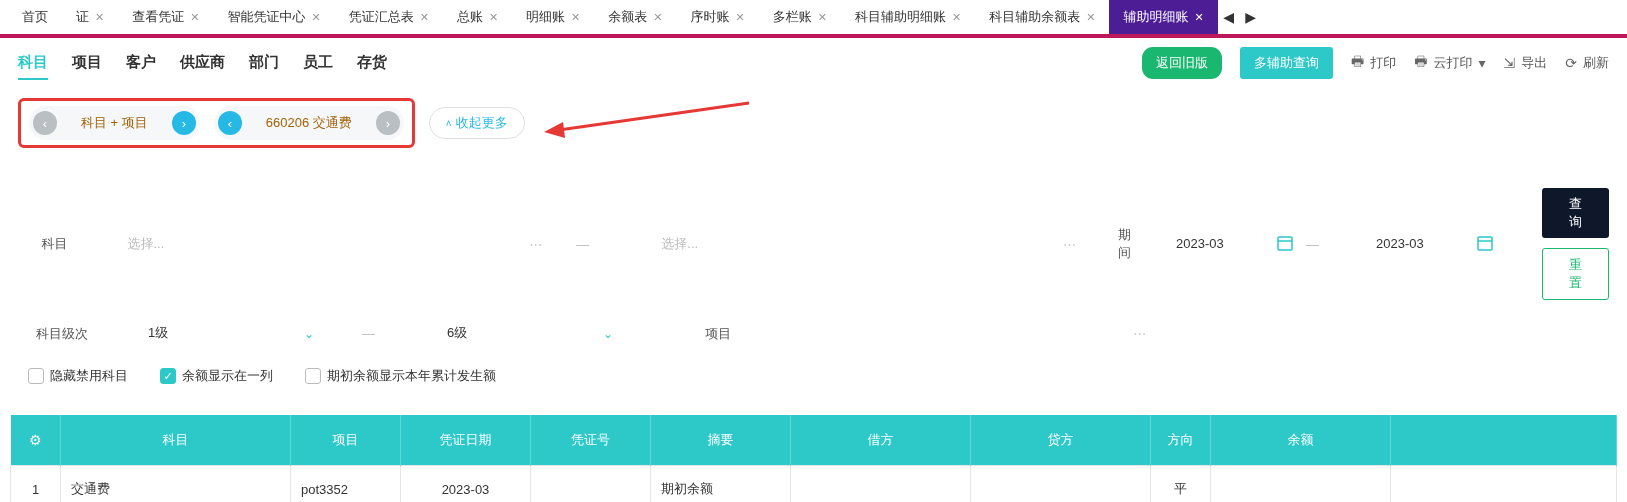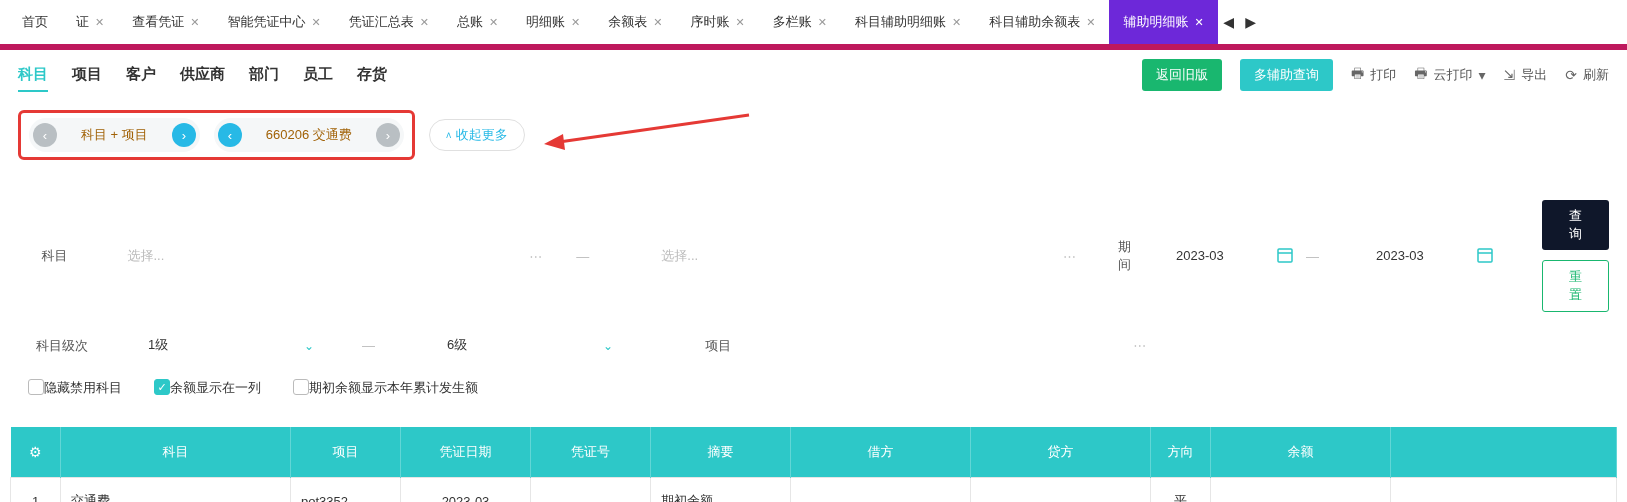--- a/index.html
+++ b/index.html
@@ -1,33 +1,33 @@
 <!DOCTYPE html>
 <html><head>
   <meta charset="utf-8">
   <style>
     * { box-sizing: border-box; margin: 0; padding: 0; font-family: "Microsoft YaHei", sans-serif; }
     body { font-size: 13px; color: #333; background: #fff; }
 
     
-    .tabstrip { display:flex; align-items:center; height:50px; border-bottom:6px solid #be185d; padding:0 8px; white-space:nowrap; overflow:hidden; }
+    .tabstrip { display:flex; align-items:center; height:38px; border-bottom:4px solid #be185d; padding:0 8px; white-space:nowrap; overflow:hidden; }
     .tabstrip .tab { display:flex; align-items:center; padding:0 14px; height:100%; cursor:pointer; color:#333; }
     .tabstrip .tab .close { margin-left:6px; color:#999; font-size:11px; }
-    .tabstrip .tab.active { background:#6d28d9; color:#fff;align-items:center; }
+    .tabstrip .tab.active { background:#4c1d95; color:#fff;align-items:center; }
     .tabstrip .tab.active .close { color:#fff; }
     .tabstrip .navbtn { width:22px; text-align:center; cursor:pointer; font-size:14px; }
 
     
     .subbar { display:flex; align-items:center; height:50px; padding:0 18px; }
     .subnav { display:flex; gap:24px; }
     .subnav .item { font-size:15px; font-weight:600; color:#333; cursor:pointer; padding:6px 0; }
     .subnav .item.active { color:#2dc8c8; border-bottom:2px solid #2dc8c8; }
     .subbar .spacer { flex:1; }
     .subbar .actions { display:flex; align-items:center; gap:18px; }
-    .btn-green { background:#19b76f; color:#fff; padding:7px 14px; border-radius:3px; cursor:pointer; }
+    .btn-green { background:#19b76f; color:#fff; padding:7px 14px; border-radius:11px; cursor:pointer; }
     .btn-cyan  { background:#2dc8c8; color:#fff; padding:7px 14px; border-radius:3px; cursor:pointer; }
     .linkbtn   { display:flex; align-items:center; gap:6px; color:#555; cursor:pointer; }
     .linkbtn .ic { font-size:14px; color:#666; }
 
     
     .filterrow { display:flex; align-items:center; padding:10px 18px; gap:14px; position:relative; }
     .highlight-box { border:3px solid #e53935; border-radius:6px; padding:5px 8px; display:flex; gap:14px; }
     .pill { display:flex; align-items:center; background:#f5f7f8; border-radius:20px; height:34px; padding:0 4px; }
     .pill .circle { width:24px;height:24px;border-radius:50%;display:flex;align-items:center;justify-content:center;font-size:13px;color:#fff; }
     .pill .circle.left  { background:#b9bfc3; margin-right:8px;}
@@ -52,21 +52,21 @@
     .tild { color:#bbb; padding:0 12px; }
     .dropdown-caret { color:#2dc8c8; font-size:12px; padding:0 20px; cursor:pointer; }
     .period { display:flex; align-items:center; gap:1px; }
     .cal-ic { color:#2dc8c8; width:18px; text-align:center; cursor:pointer; }
     .side-btns { display:flex; flex-direction:column; gap:10px; }
     .btn-query { background:#0f172a; color:#fff; padding:7px 26px; border-radius:3px; cursor:pointer; text-align:center; }
     .btn-reset { border:1px solid #19b76f; color:#19b76f; padding:7px 26px; border-radius:3px; cursor:pointer; text-align:center; background:#fff; }
 
     
     .chkrow { display:flex; align-items:center; gap:32px; margin:18px 0 6px; padding-left:10px; }
-    .chk { display:flex; cursor:pointer; }
+    .chk { display:flex; align-items:center; gap:6px; cursor:pointer; }
     .chkbox { width:16px;height:16px;border:1px solid #bbb;border-radius:3px;display:flex;align-items:center;justify-content:center;font-size:11px;color:#fff; }
     .chkbox.checked { background:#2dc8c8; border-color:#2dc8c8; }
 
     
     .tblwrap { padding:0 10px 10px; }
     table { width:100%; border-collapse:collapse; }
     thead th { background:#2dc8c8; color:#fff; font-weight:400; padding:16px 10px; font-size:13px; border-right:1px solid rgba(255,255,255,.25);}
     tbody td { padding:14px 10px; border:1px solid #e6e6e6; font-size:13px; }
     tbody td.center, thead th.center { text-align:center; }
     .gear { color:#fff; font-size:14px; }

